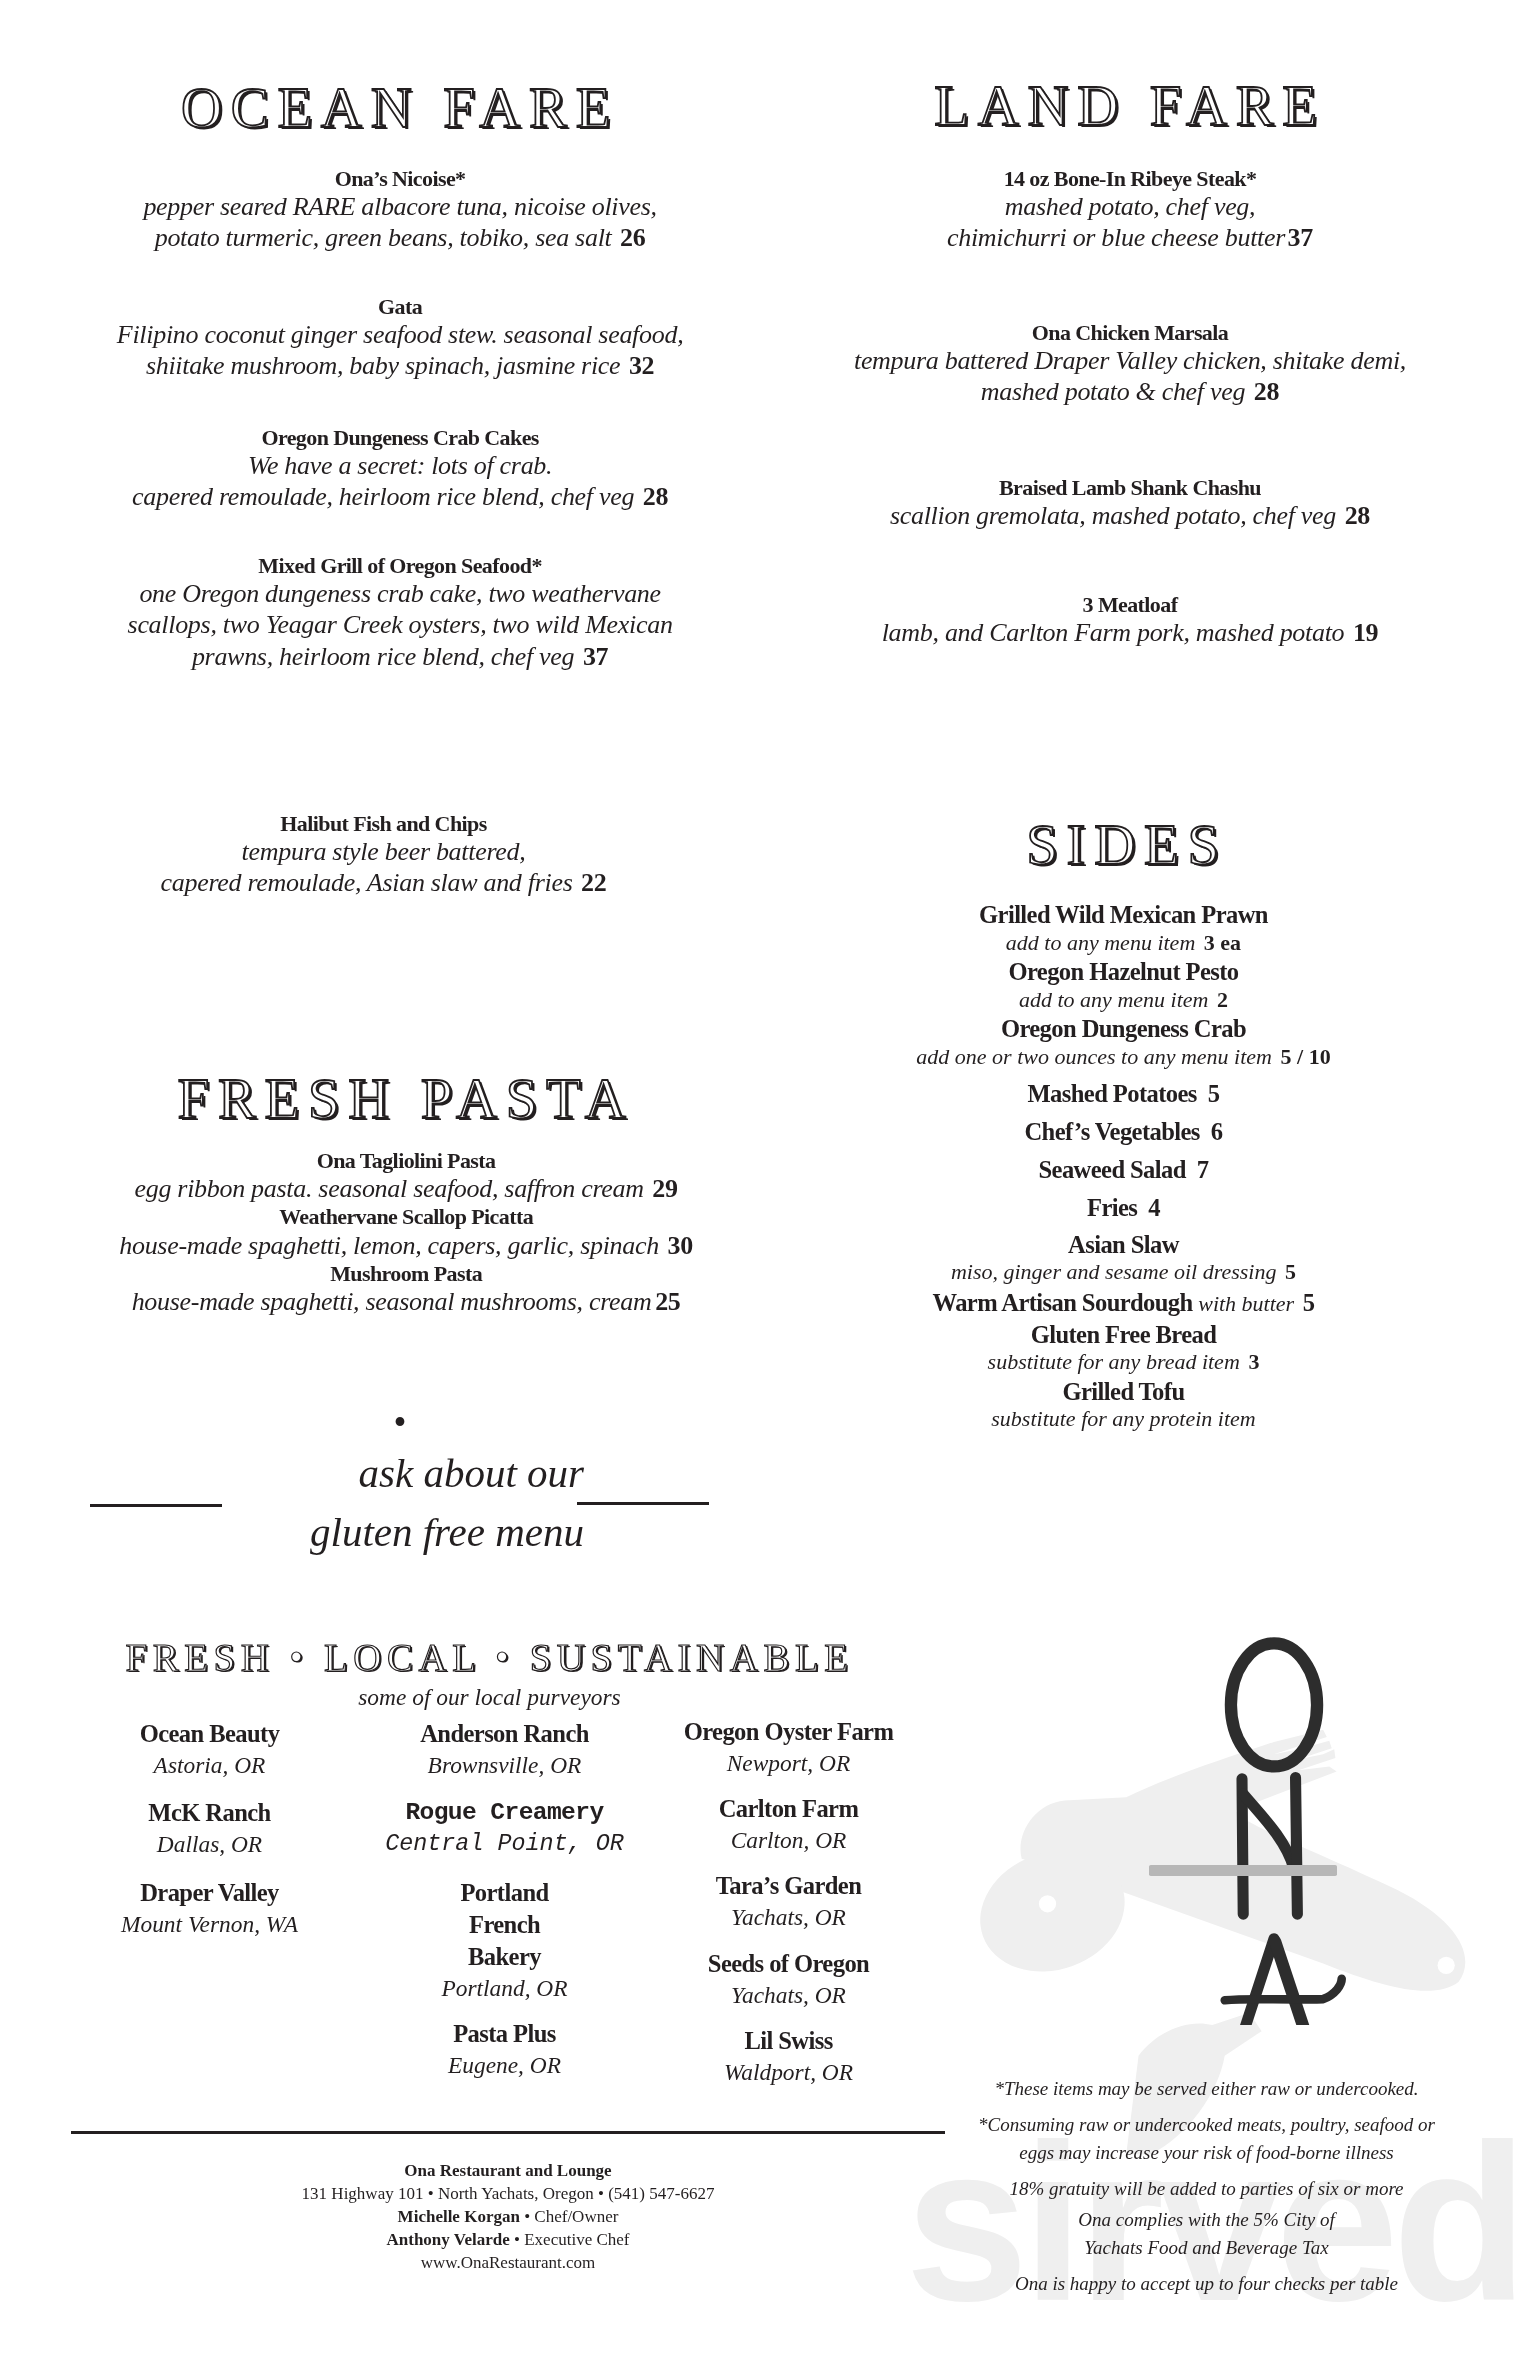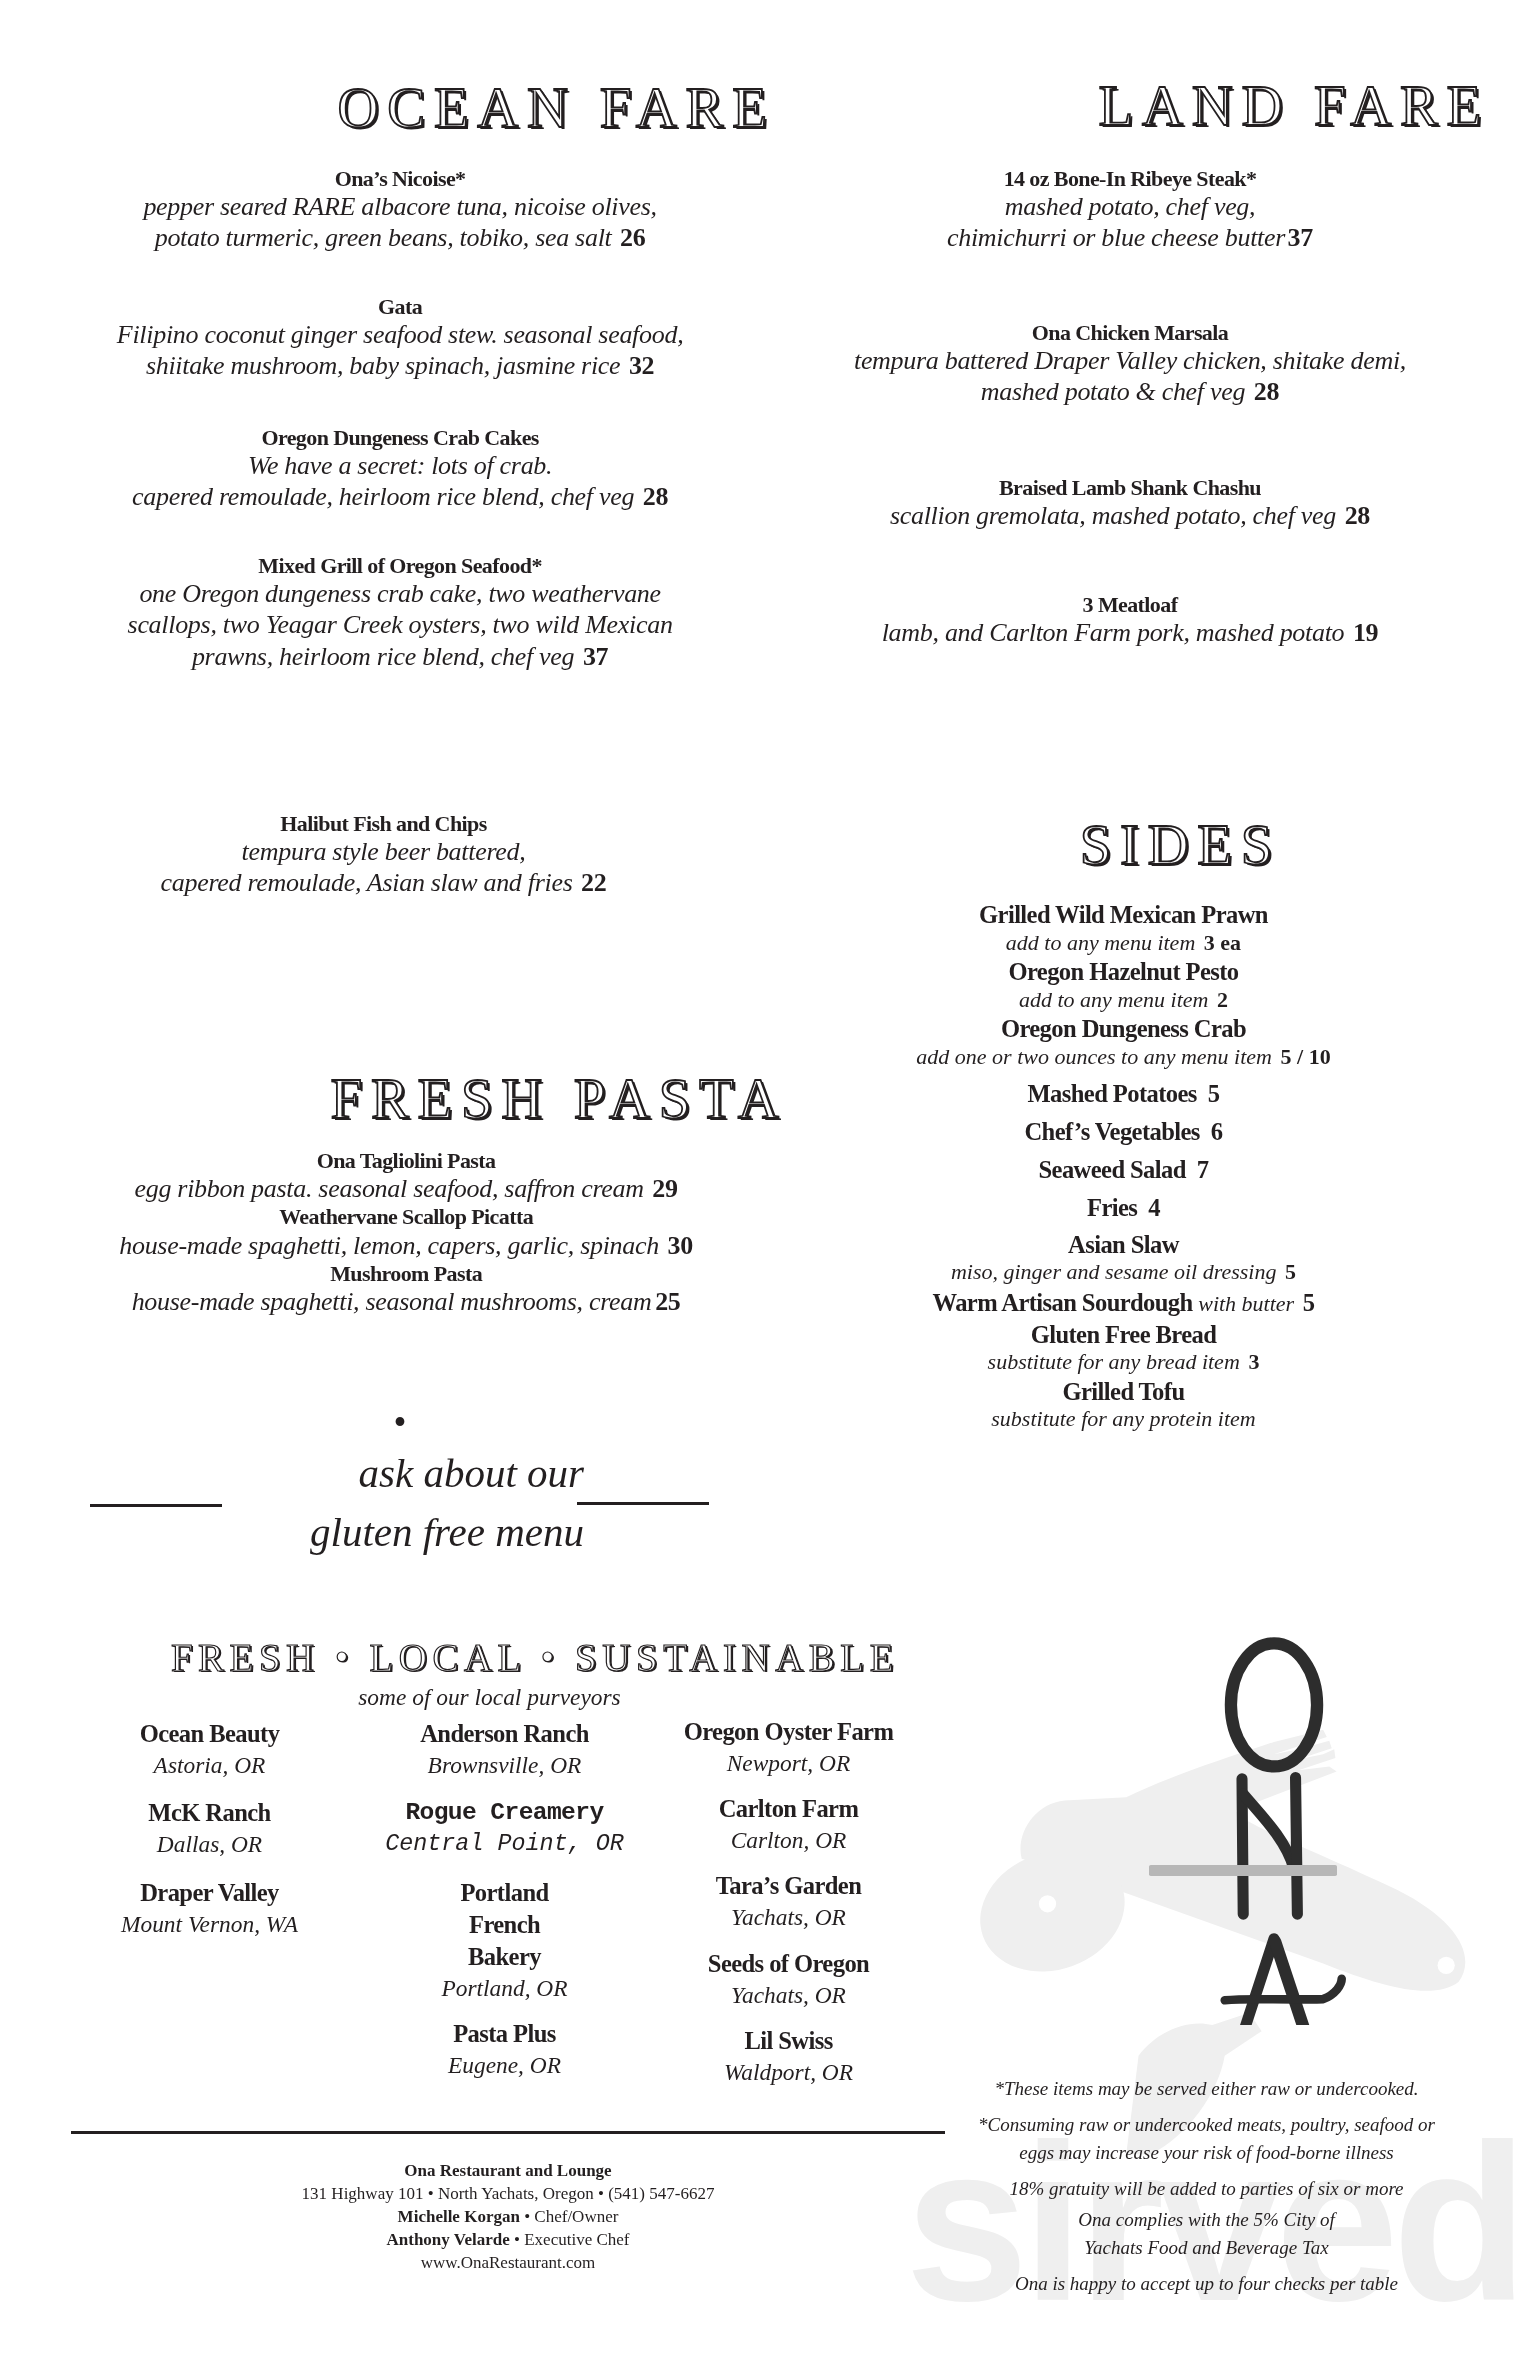--- a/index.html
+++ b/index.html
@@ -9,21 +9,20 @@
   .section-title {
     font-family: "Liberation Serif", "DejaVu Serif", serif;
     font-weight: normal;
     font-size: 57px;
     letter-spacing: 8.6px;
     color: #ffffff;
     -webkit-text-stroke: 1.8px #231f20;
     text-shadow: 2.5px 1.8px 0 #231f20;
     line-height: 1;
     white-space: nowrap;
-    text-align: right;
   }
   .item-name { font-weight: bold; font-size: 22px; line-height: 1.15; letter-spacing: -0.6px; }
   .item-desc { font-style: italic; font-size: 26px; line-height: 1.2; letter-spacing: -0.3px; }
   .price { font-style: normal; font-weight: bold; margin-left: 8.6px; }
   .side-name { font-weight: bold; font-size: 24.6px; line-height: 1.2; letter-spacing: -0.6px; }
   .side-desc { font-style: italic; font-size: 22px; line-height: 1.2; }
   .purv-name { font-weight: bold; font-size: 24.6px; line-height: 1.3; letter-spacing: -0.6px; }
   .purv-loc { font-style: italic; font-size: 23.4px; line-height: 1.3; }
   .note { font-style: italic; font-size: 19px; line-height: 1.45; }
   .footer-line { font-size: 17px; line-height: 1.35; }

